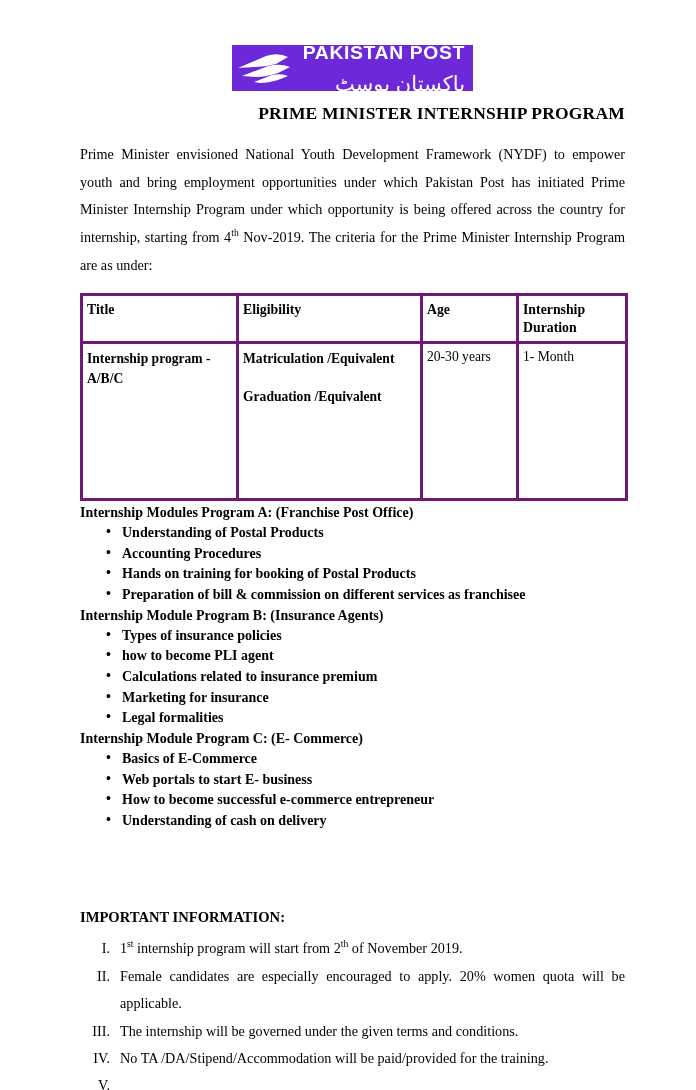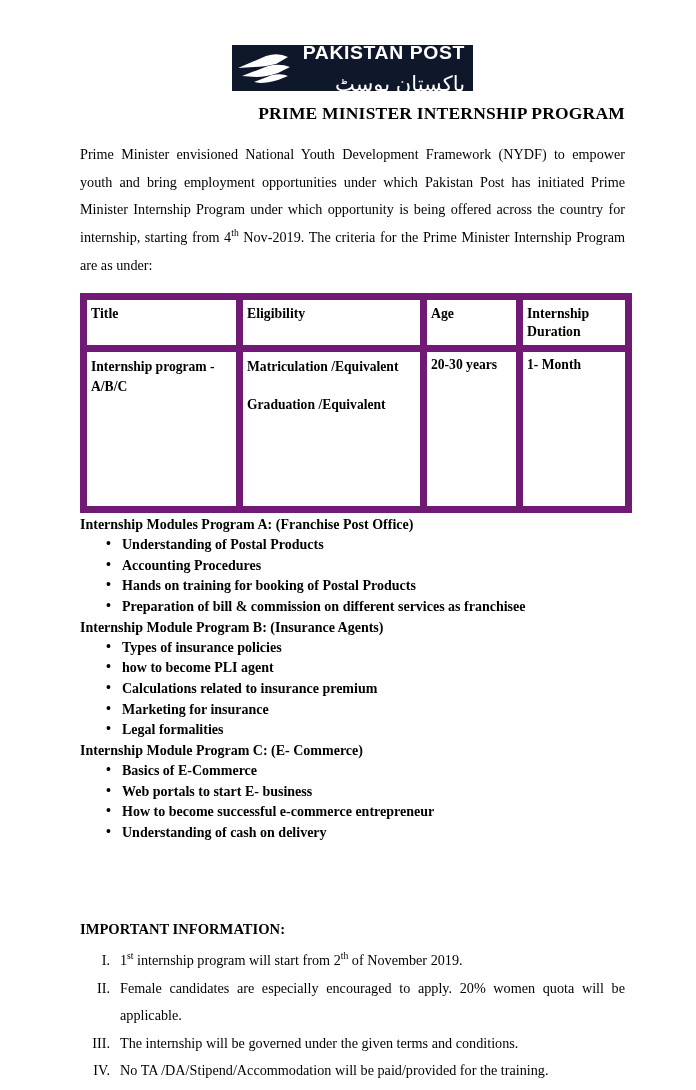--- a/index.html
+++ b/index.html
@@ -27,21 +27,21 @@
   
   .logo-wrap {
     padding-top: 45px;
     display: flex;
     justify-content: center;
   }
   .logo {
     position: relative;
     width: 241px;
     height: 46px;
-    background: #0f172a;
+    background: #6d28d9;
     display: flex;
     align-items: center;
     overflow: hidden;
   }
   .logo-mark {
     position: relative;
     width: 66px;
     height: 46px;
     flex: 0 0 auto;
   }
@@ -93,39 +93,39 @@
 
   
   table.criteria {
     margin-top: 14px;
     border-collapse: collapse;
     width: 545px;
     table-layout: fixed;
   }
   table.criteria th,
   table.criteria td {
-    border: 7px solid #701a75;
+    border: 3px solid #701a75;
     vertical-align: top;
     padding: 5px 7px 5px 4px;
     font-size: 13.6px;
   }
   table.criteria th {
     text-align: left;
     font-weight: 700;
     height: 31px;
     font-size: 13.8px;
     line-height: 1.25;
   }
   .col-title   { width: 156px; }
   .col-elig    { width: 184px; }
   .col-age     { width: 96px; }
   .col-dur     { width: 109px; }
 
   td.cell-title, td.cell-elig { font-weight: 700; }
-  td.cell-age, td.cell-dur { font-weight: 700; margin-left: 38px; }
+  td.cell-age, td.cell-dur { font-weight: 400; margin-left: 38px; }
 
   tr.data-row td { height: 144px; }
   td.cell-title  { padding-top: 27px; line-height: 1.5; }
   td.cell-elig   { padding-top: 27px; line-height: 1.5; }
   td.cell-elig .elig-line + .elig-line { margin-top: 18px; display: block; }
   td.cell-age, td.cell-dur { padding-top: 45px; }
 
   
   .modules { margin-top: 2px; }
   .module-head {

